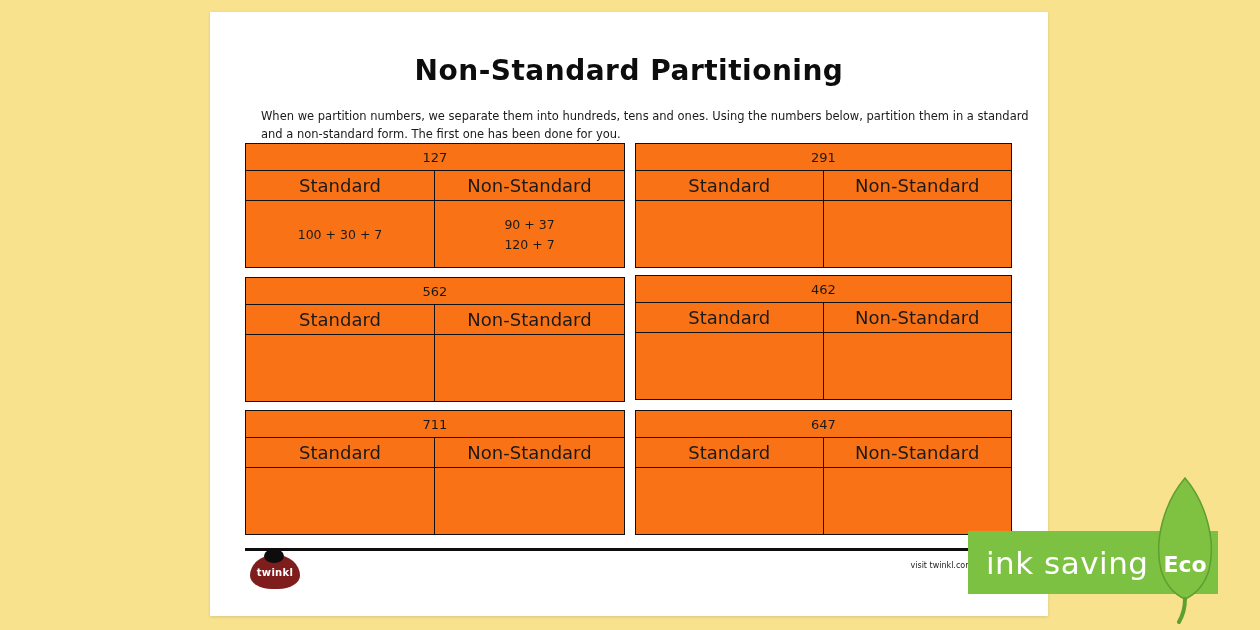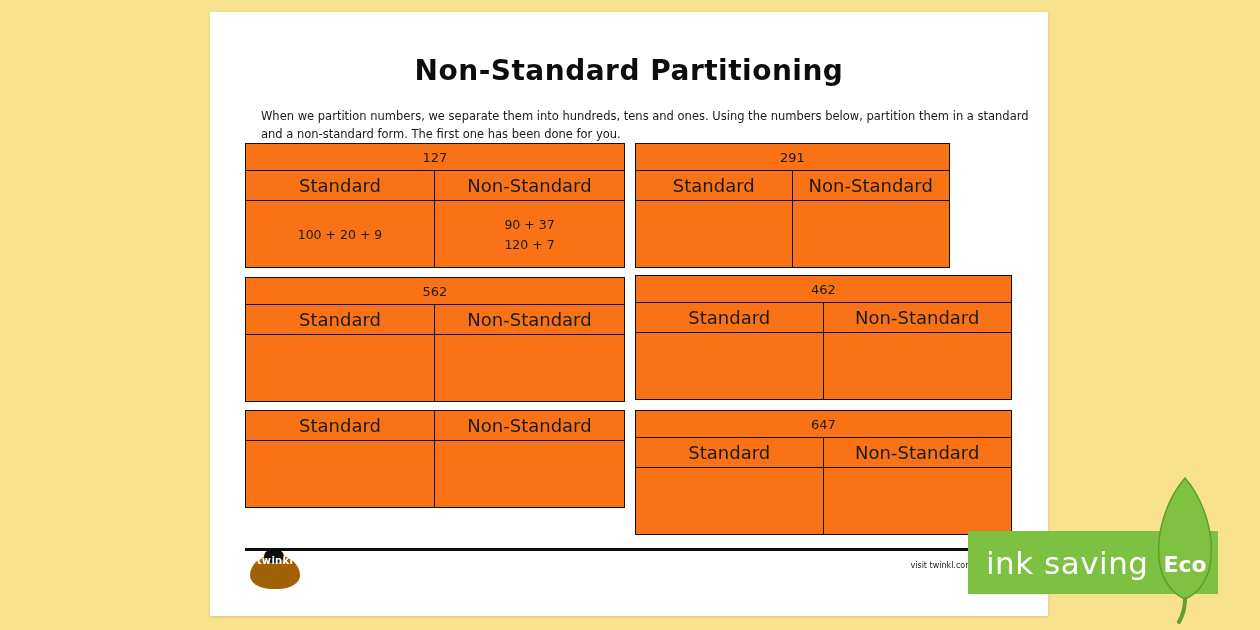--- a/index.html
+++ b/index.html
@@ -65,23 +65,23 @@
     font-size: 12.5px;
   }
   .answer-row .cell-answer:first-child { border-right: 1.5px solid #111111; }
 
   .footer-line {
     position: absolute; left: 35px; top: 536px; width: 767px; height: 3px;
     background: #0d0d0d;
   }
   .twinkl-logo {
     position: absolute; left: 40px; top: 543px; width: 50px; height: 34px;
-    background: #a16207;
+    background: #7f1d1d;
     border-radius: 55% 55% 50% 50% / 70% 70% 45% 45%;
-    display: flex; align-items: flex-start; justify-content: center;
+    display: flex; align-items: center; justify-content: center;
   }
   .twinkl-logo::before {
     content: "";
     position: absolute; top: -6px; left: 14px; width: 20px; height: 14px;
     background: #0d0d0d; border-radius: 50%;
   }
   .twinkl-logo span {
     position: relative;
     color: #ffffff; font-size: 10px; font-weight: bold; letter-spacing: 0.3px;
   }
@@ -117,30 +117,30 @@
     <div class="instructions">When we partition numbers, we separate them into hundreds, tens and ones. Using the numbers below, partition them in a standard and a non-standard form. The first one has been done for you.</div>
 
     <div class="wtable" style="left:35px; top:131px; width:380px;">
       <div class="num-row">127</div>
       <div class="label-row">
         <div class="cell-label">Standard</div>
         <div class="cell-label">Non-Standard</div>
       </div>
       <div class="answer-row">
         <div class="cell-answer">
-          <span>100 + 20 + 9</span>
+          <span>100 + 30 + 7</span>
         </div>
         <div class="cell-answer">
           <span>90 + 37</span>
           <span>120 + 7</span>
         </div>
       </div>
     </div>
 
-    <div class="wtable" style="left:425px; top:131px; width:315px;">
+    <div class="wtable" style="left:425px; top:131px; width:377px;">
       <div class="num-row">291</div>
       <div class="label-row">
         <div class="cell-label">Standard</div>
         <div class="cell-label">Non-Standard</div>
       </div>
       <div class="answer-row">
         <div class="cell-answer"></div>
         <div class="cell-answer"></div>
       </div>
     </div>
@@ -163,20 +163,21 @@
         <div class="cell-label">Standard</div>
         <div class="cell-label">Non-Standard</div>
       </div>
       <div class="answer-row">
         <div class="cell-answer"></div>
         <div class="cell-answer"></div>
       </div>
     </div>
 
     <div class="wtable" style="left:35px; top:398px; width:380px;">
+      <div class="num-row">711</div>
       <div class="label-row">
         <div class="cell-label">Standard</div>
         <div class="cell-label">Non-Standard</div>
       </div>
       <div class="answer-row">
         <div class="cell-answer"></div>
         <div class="cell-answer"></div>
       </div>
     </div>
 

